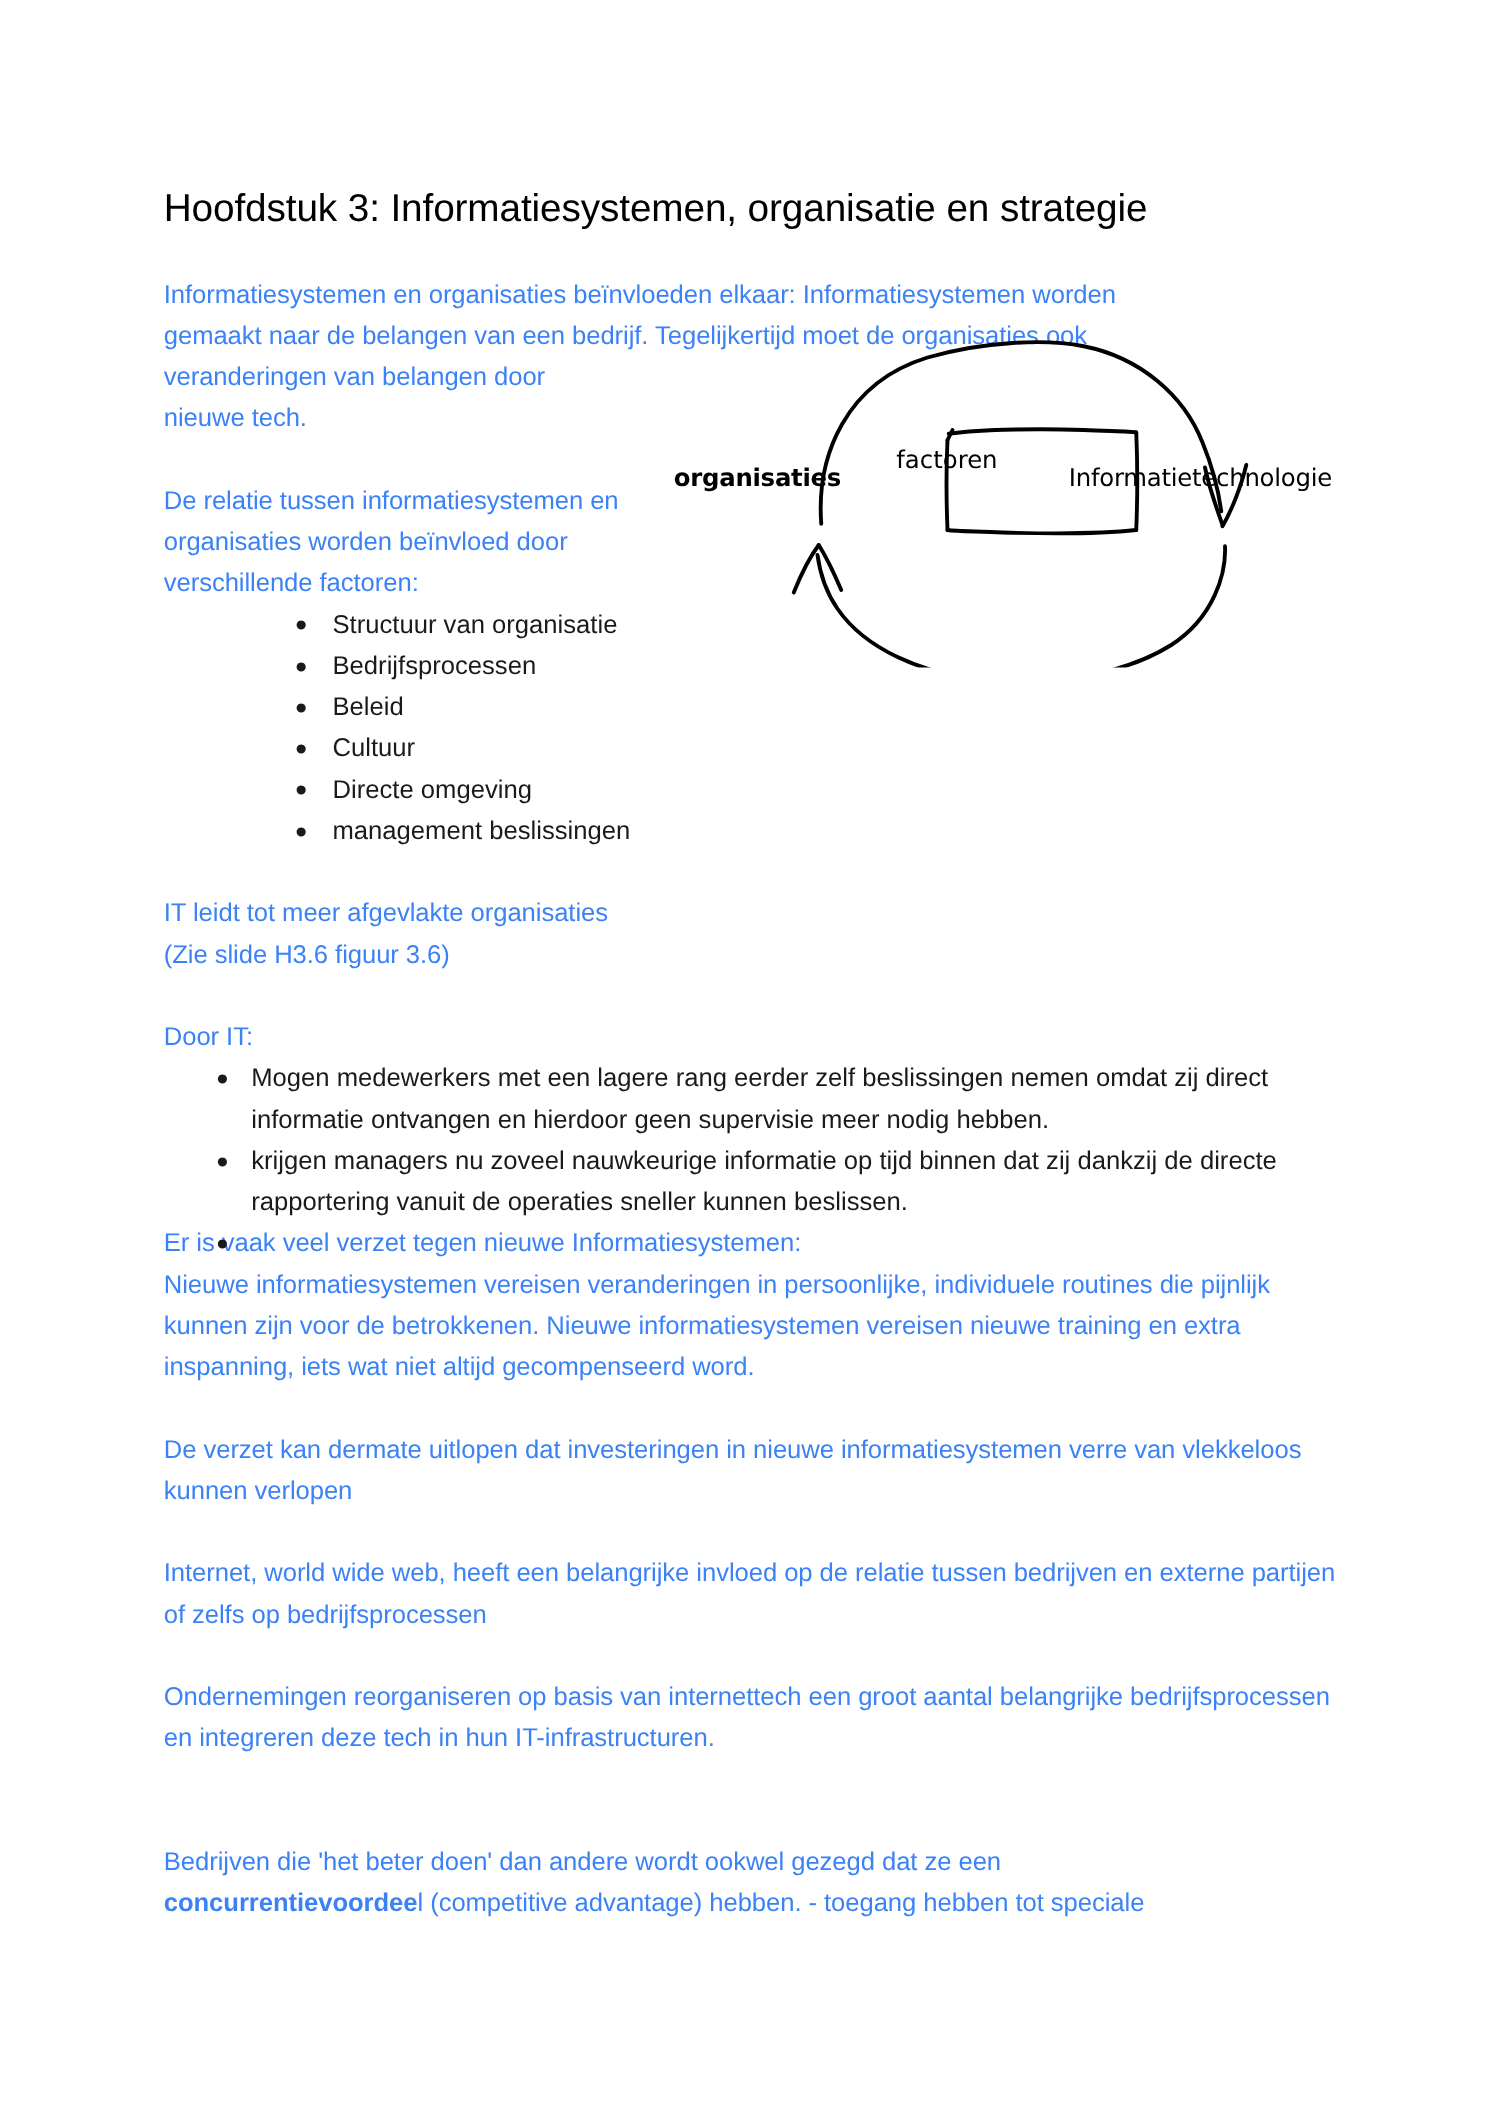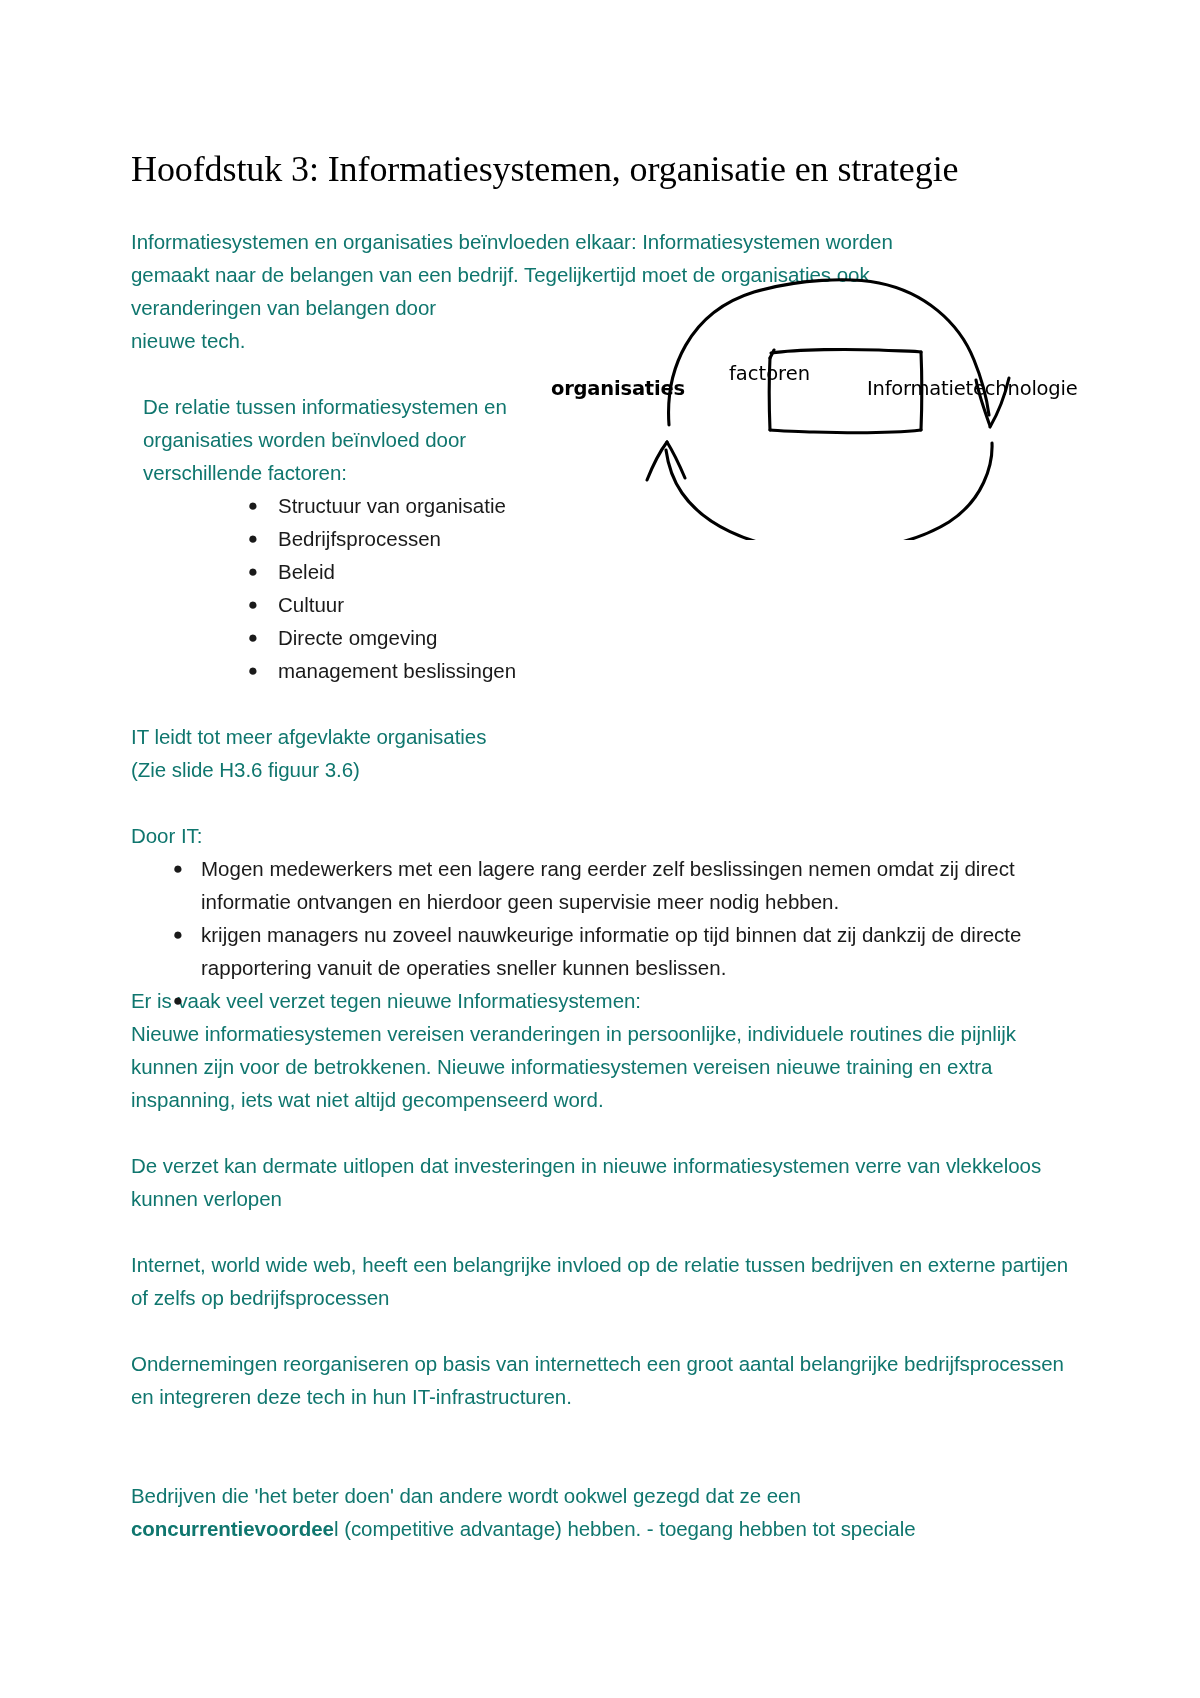--- a/index.html
+++ b/index.html
@@ -21,46 +21,44 @@
     box-sizing: border-box;
   }
   .content {
     position: absolute;
     left: 131px;
     top: 148px;
     width: 938px;
   }
 
   h1.doc-title {
-    font-size: 36px;
+    font-size: 31px;
     font-weight: normal;
     line-height: 1.22;
     margin: 0 0 0 0;
     letter-spacing: -0.1px;
     color: #000;
-    font-family: Liberation Serif, serif;
   }
 
   p.para {
     font-size: 20.5px;
     line-height: 33px;
     margin: 0;
-    color: #0f766e;
+    color: #3b82f6;
     letter-spacing: -0.05px;
   }
 
   .spacer-33 { height: 33px; }
 
   
   .intro-wide { width: 938px; }
   .intro-narrow { width: 430px; }
 
   .two-col {
     position: relative;
-    margin-left: 12px;
   }
 
   .left-col {
     width: 400px;
   }
 
   ul.bullets {
     margin: 0;
     padding: 0;
     list-style: none;

